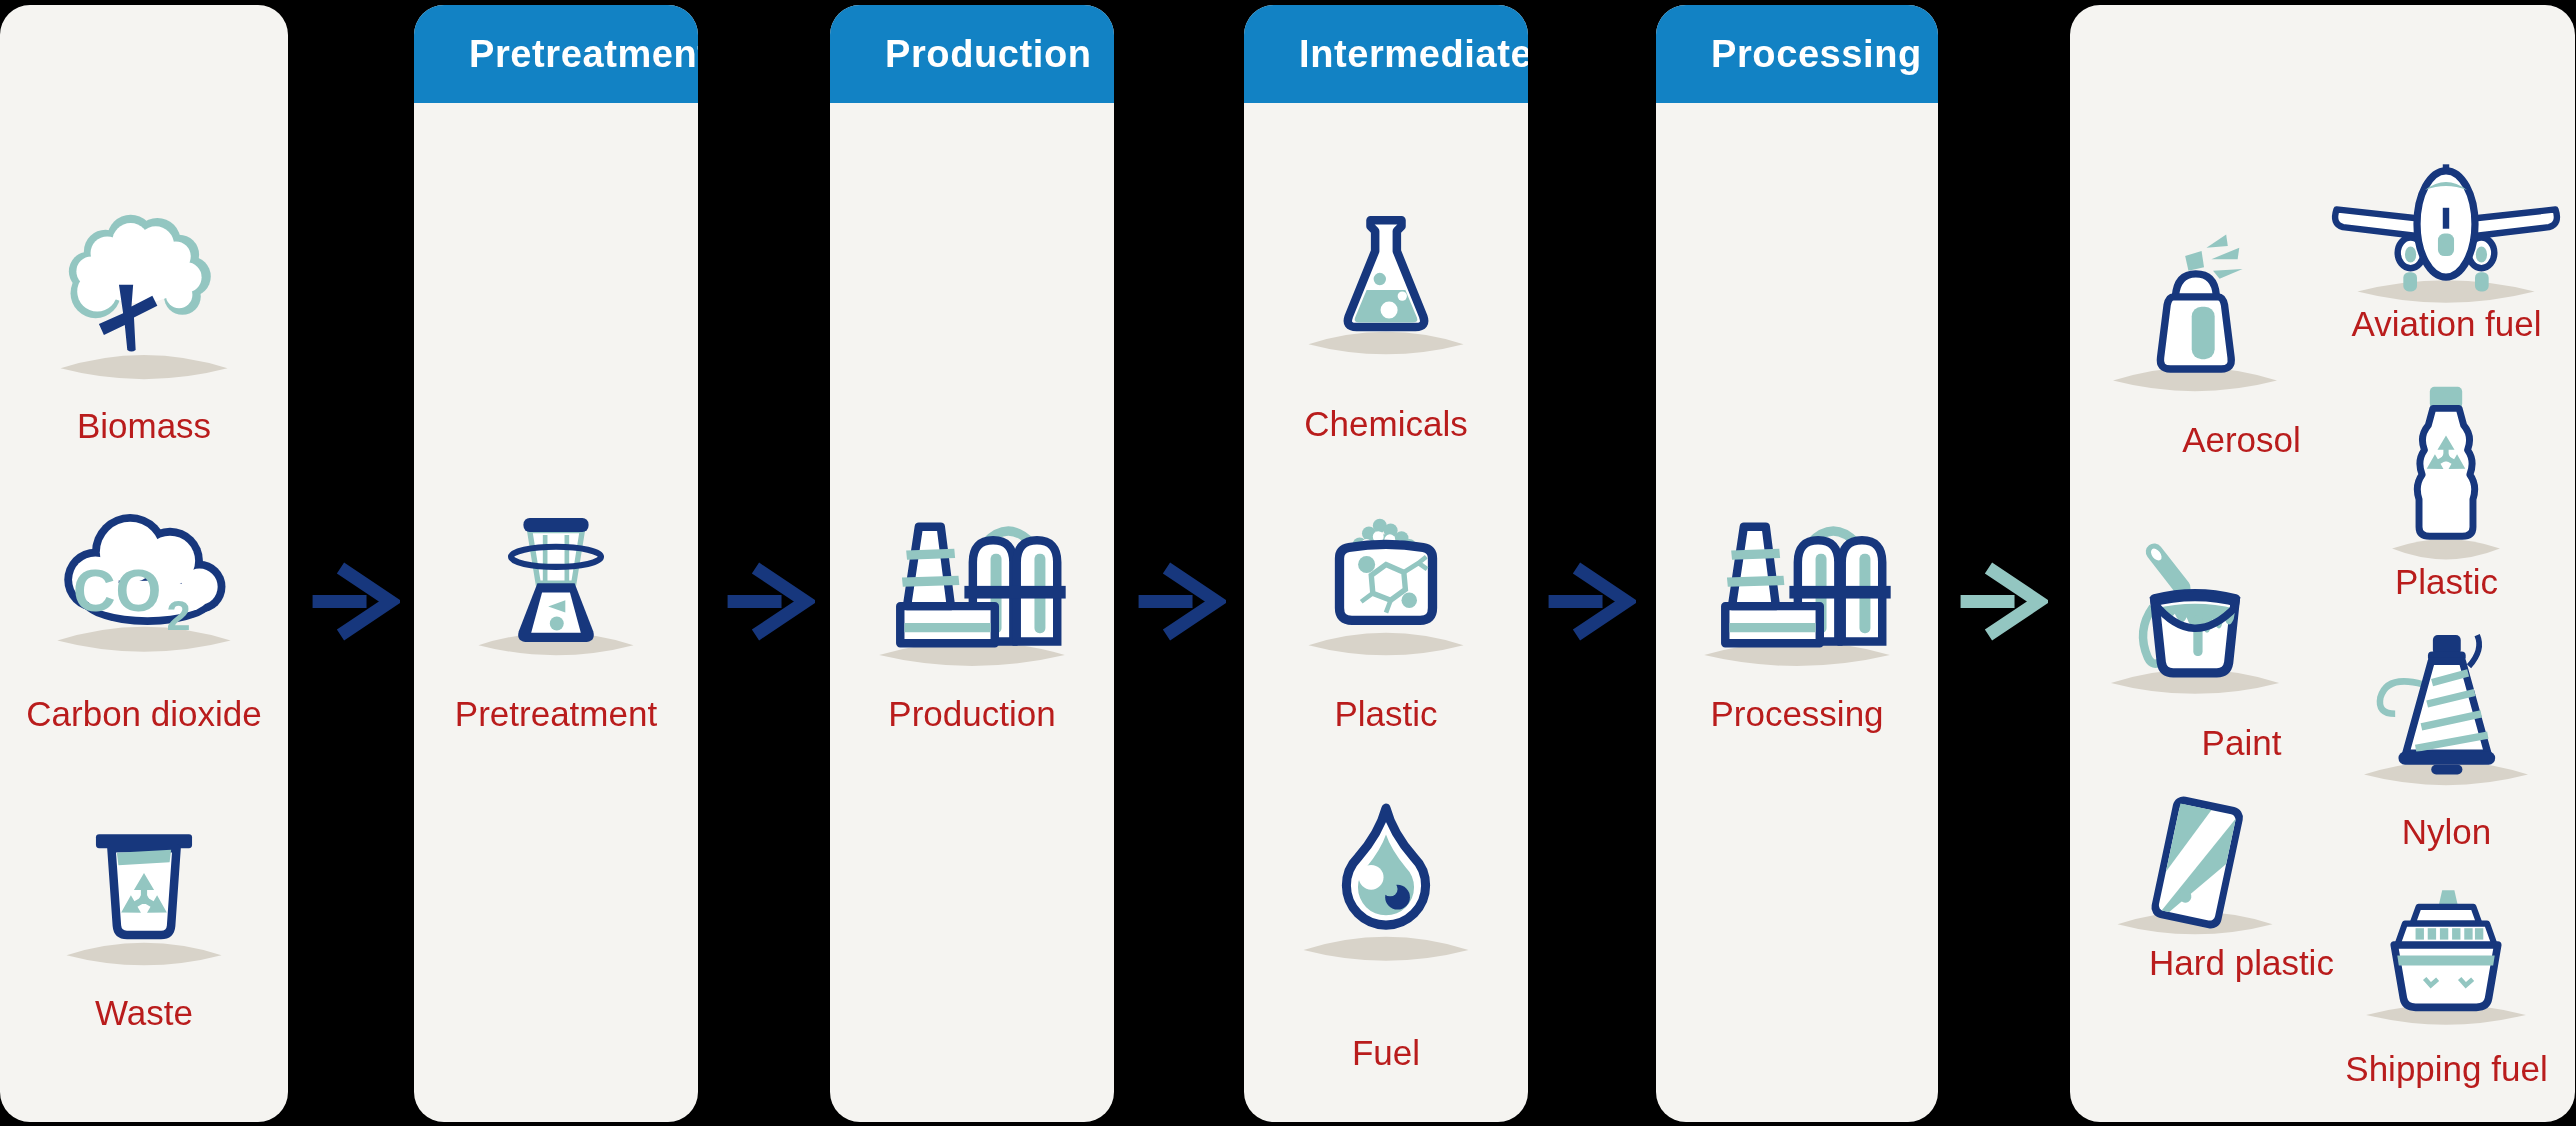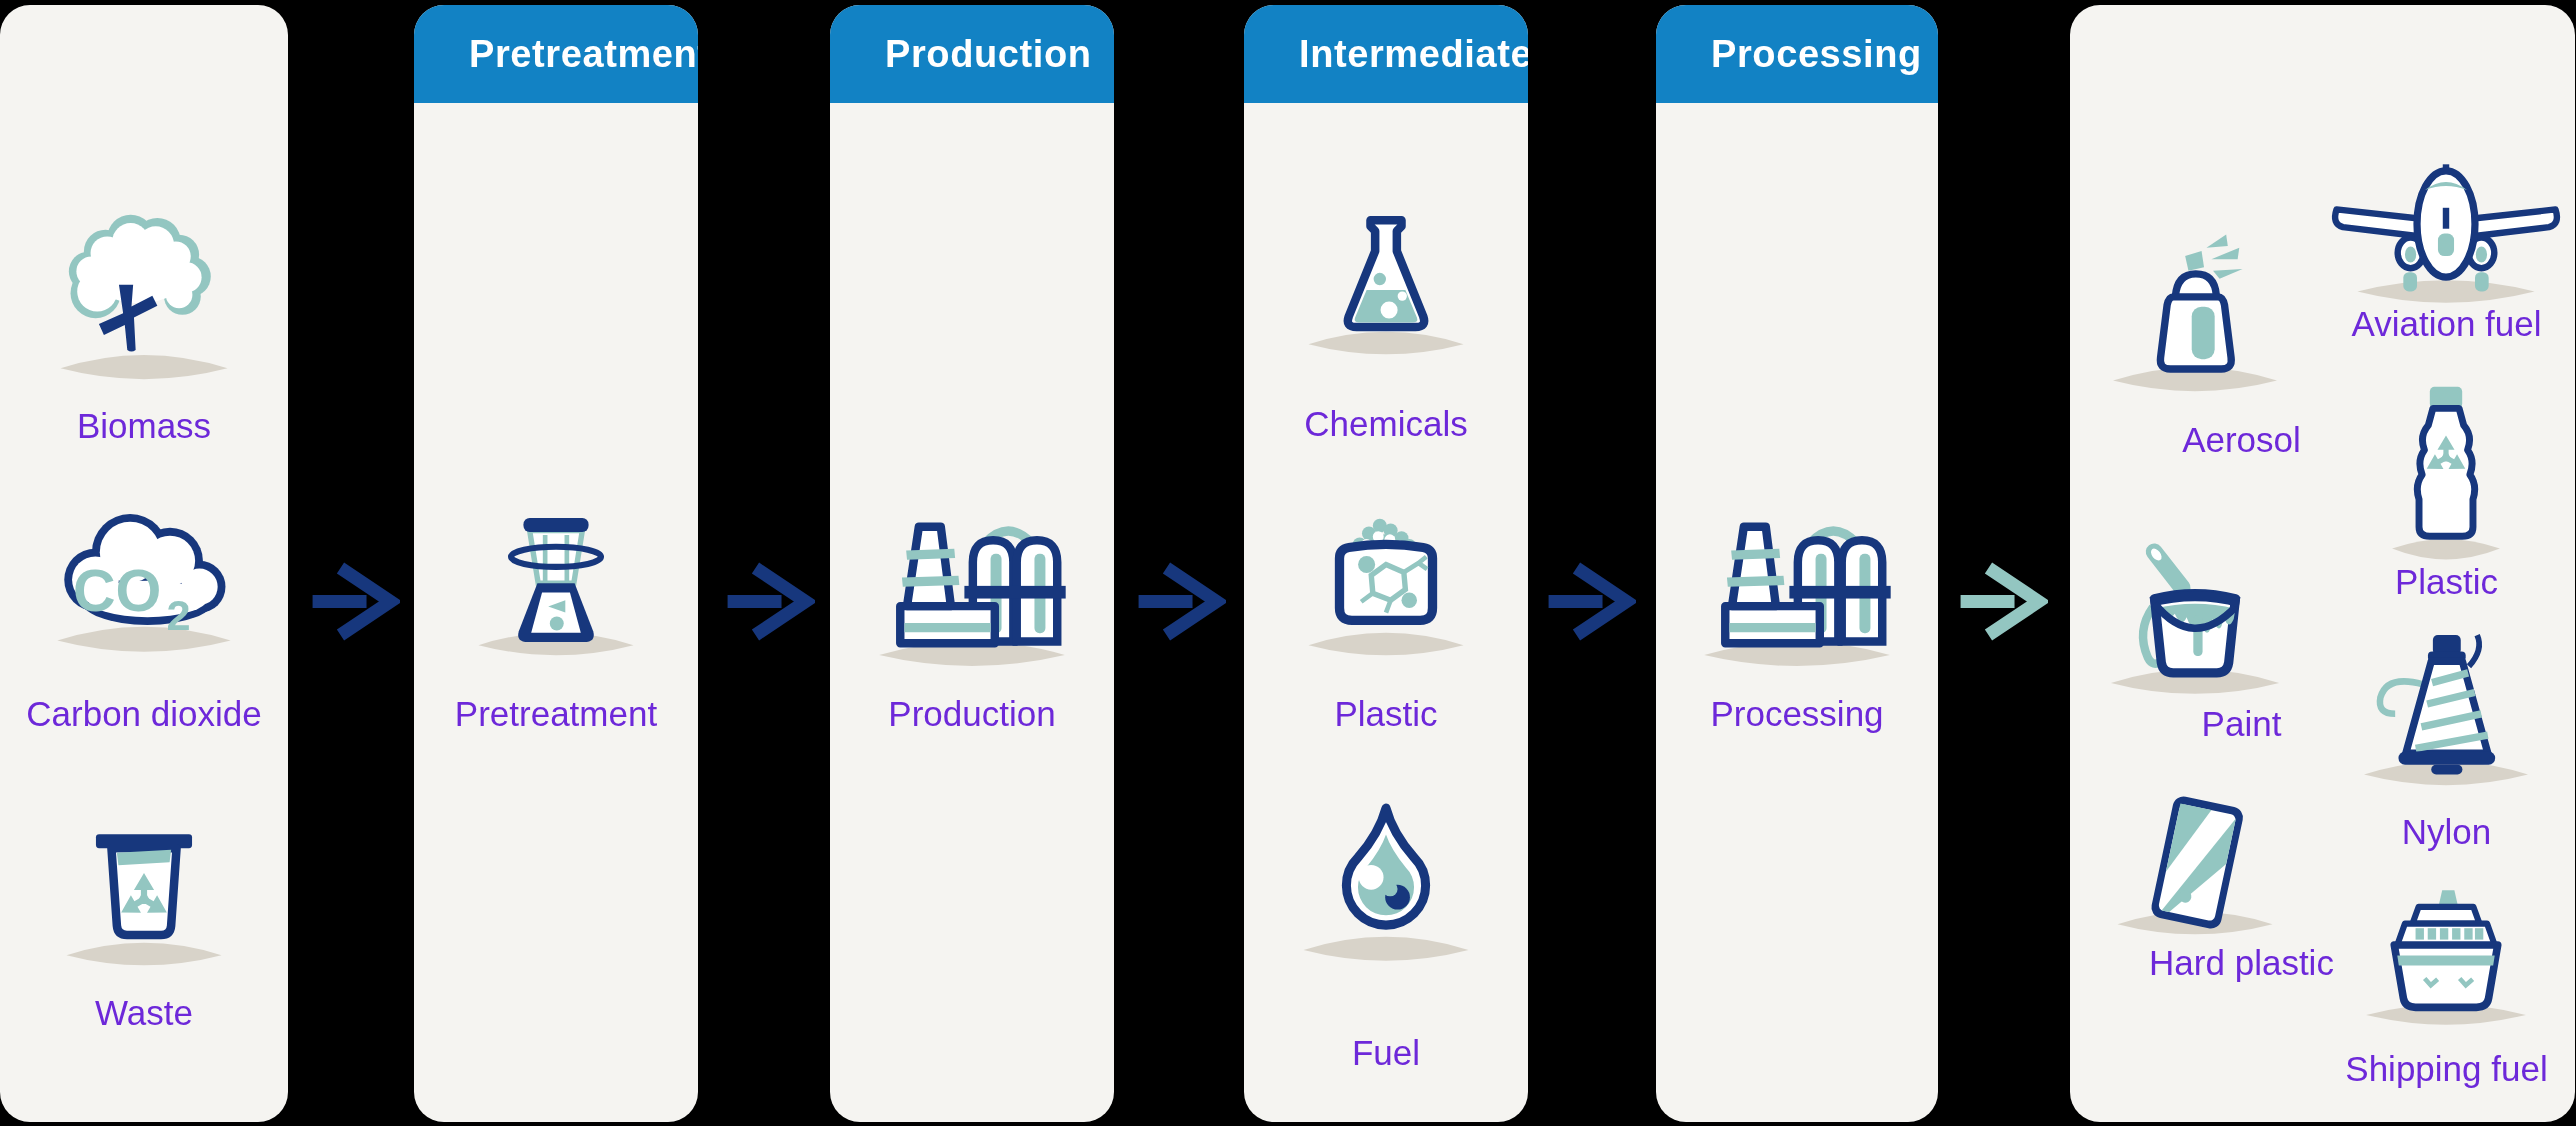--- a/index.html
+++ b/index.html
@@ -4,21 +4,21 @@
 <style>
   html,body{margin:0;padding:0;background:#000;}
   .canvas{position:relative;width:2576px;height:1127px;background:#000;overflow:hidden;
           font-family:"Liberation Sans",sans-serif;}
   .col{position:absolute;top:5px;height:1117px;background:#f5f4f1;border-radius:30px;overflow:hidden;}
   .col-header{height:98px;background:#1282c4;display:flex;align-items:center;
               padding-left:55px;box-sizing:border-box;}
   .col-header h2{margin:0;font-size:38px;font-weight:700;color:#ffffff;letter-spacing:0.6px;}
   .icon{position:absolute;transform:translateX(-50%);}
   .lbl{position:absolute;left:0;width:100%;text-align:center;font-size:35px;line-height:35px;
-       color:#6d28d9;}
+       color:#b91c1c;}
   .lbl.sub-left{left:0;width:251px;padding-left:46px;}
   .lbl.sub-right{left:251px;width:251px;}
   .arrow{position:absolute;top:555px;width:93px;height:93px;}
   .arrow-navy{color:#17377d;}
   .arrow-teal{color:#93c6c1;}
   
   .c1{left:0;width:288px;} .c2{left:414px;width:284px;} .c3{left:830px;width:284px;}
   .c4{left:1244px;width:284px;} .c5{left:1656px;width:282px;} .c6{left:2070px;width:505px;}
 </style>
 </head>
@@ -322,21 +322,21 @@
 
   <section class="col c6">
 
     <svg class="icon" style="left:125px;top:223px;width:197px;height:164px" viewBox="0 0 318 265" width="197" height="164">
         <use href="#i-aerosol"></use>
       </svg>
     <div class="lbl sub-left" style="top:417px">Aerosol</div>
     <svg class="icon" style="left:125px;top:521px;width:202px;height:169px" viewBox="0 0 326 272" width="202" height="169">
         <use href="#i-paint"></use>
       </svg>
-    <div class="lbl sub-left" style="top:701px">Paint</div>
+    <div class="lbl sub-left" style="top:720px">Paint</div>
     <svg class="icon" style="left:125px;top:775px;width:186px;height:155px" viewBox="0 0 300 250" width="186" height="155">
         <use href="#i-tablet"></use>
       </svg>
     <div class="lbl sub-left" style="top:940px">Hard plastic</div>
 
     <svg class="icon" style="left:376px;top:140px;width:242px;height:161px" viewBox="0 0 390 260" width="242" height="161">
         <use href="#i-plane"></use>
       </svg>
     <div class="lbl sub-right" style="top:301px">Aviation fuel</div>
     <svg class="icon" style="left:376px;top:372px;width:131px;height:186px" viewBox="0 0 212 300" width="131" height="186">

